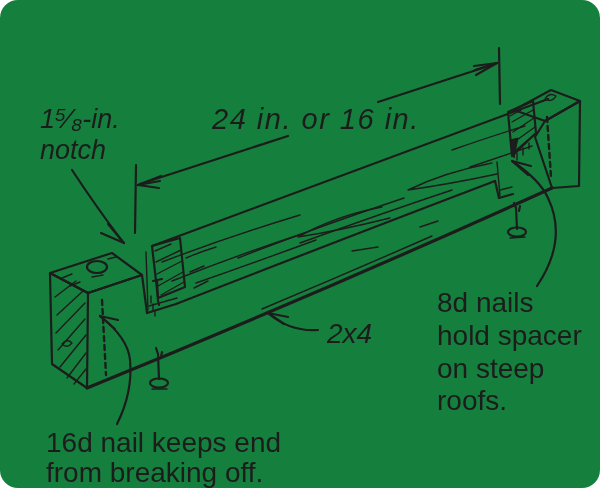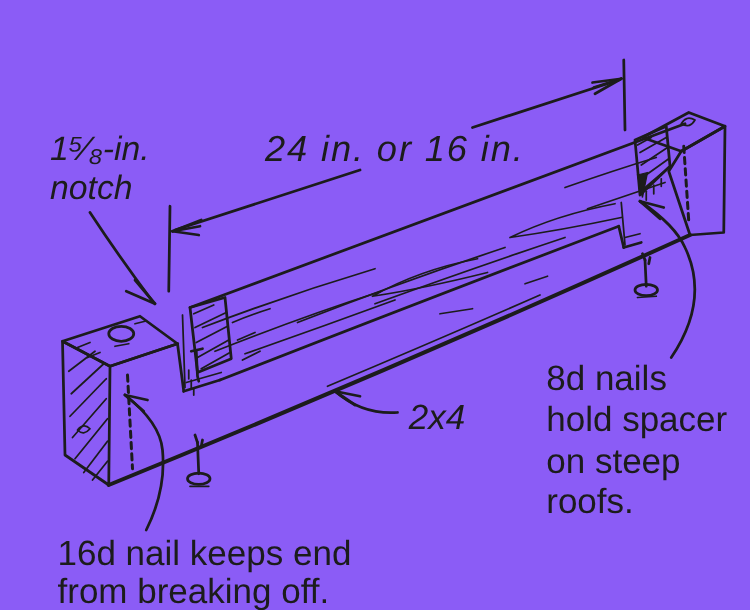--- a/index.html
+++ b/index.html
@@ -1,22 +1,23 @@
 <!DOCTYPE html>
 <html><head>
 <meta charset="utf-8">
 <style>
   html, body { margin: 0; padding: 0; background: #ffffff; }
   .canvas {
     position: relative;
     width: 600px;
     height: 488px;
-    background: #8b5cf6;
+    background: #15803d;
     overflow: hidden;
     font-family: "Liberation Sans", "DejaVu Sans", sans-serif;
+    border-radius: 18px;
   }
   svg { display: block; }
   .ink { stroke: #1c1c1c; fill: none; stroke-linecap: round; stroke-linejoin: round; }
   .w1 { stroke-width: 1.4; }
   .w2 { stroke-width: 2.2; }
   .w3 { stroke-width: 3.2; }
   .lbl { fill: #1c1c1c; stroke: none; }
   .it  { font-style: italic; }
 </style>
 </head>

